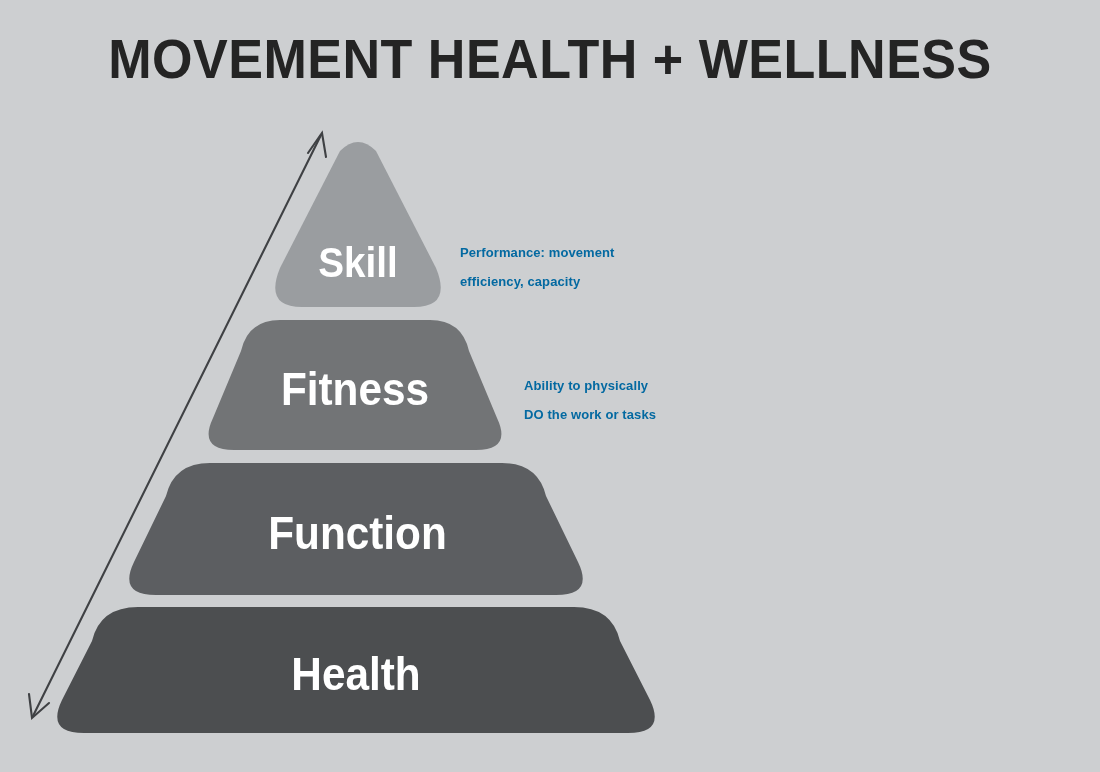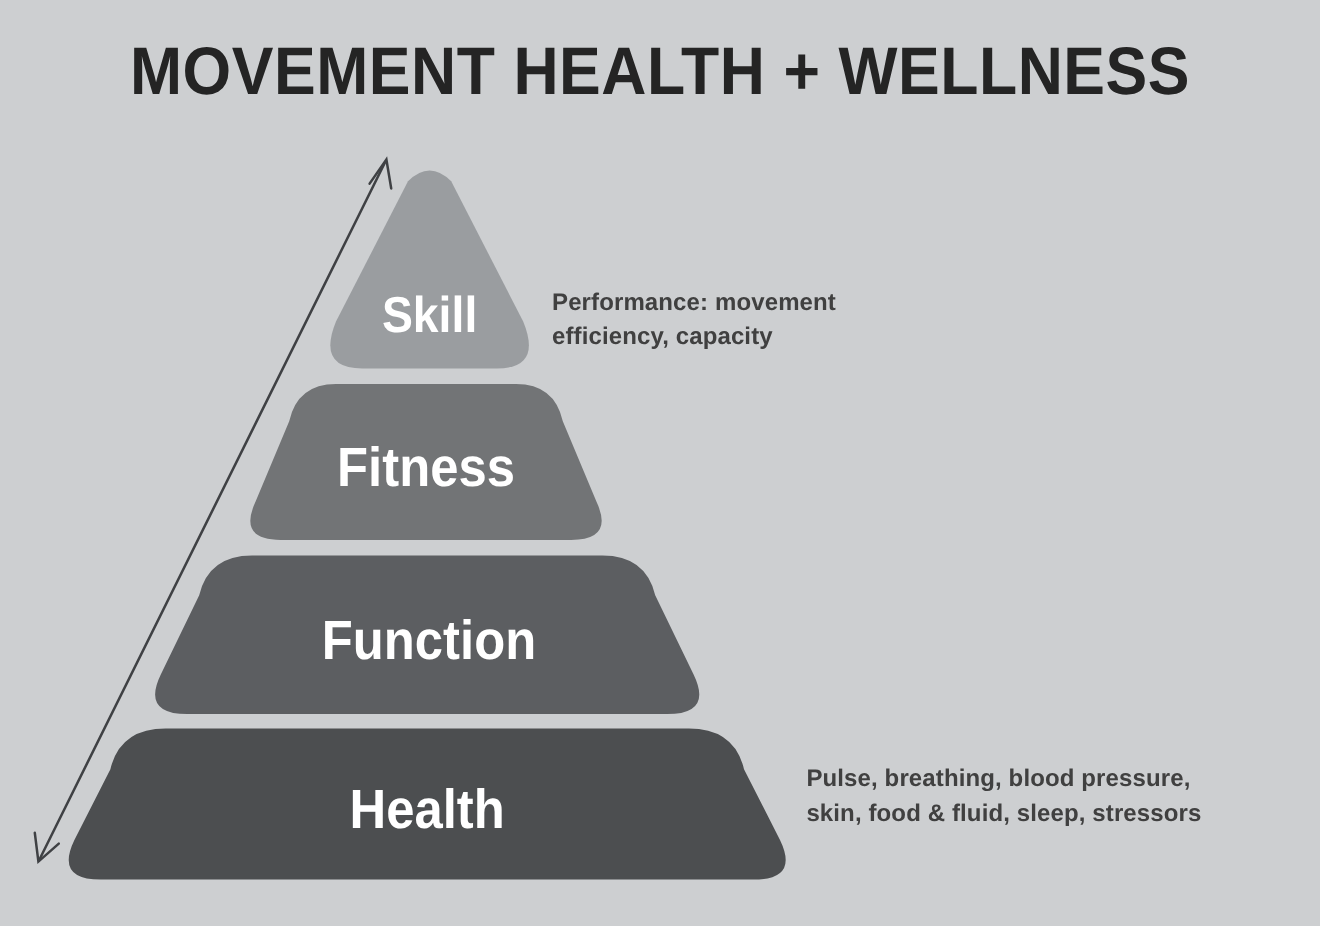--- a/index.html
+++ b/index.html
@@ -61,24 +61,24 @@
   }
 
   #label-skill    { left: 273px; top: 239px; width: 170px; font-size: 42px; }
   #label-fitness  { left: 200px; top: 362px; width: 310px; font-size: 46px; }
   #label-function { left: 125px; top: 506px; width: 465px; font-size: 46px; }
   #label-health   { left:  50px; top: 647px; width: 612px; font-size: 46px; }
 
   
   .desc {
     position: absolute;
-    color: #404040;
+    color: #0369a1;
     font-family: "Liberation Sans Narrow", "Liberation Sans", sans-serif;
     font-weight: bold;
-    font-size: 20px;
+    font-size: 13px;
     line-height: 29px;
     white-space: pre-line;
     letter-spacing: 0.1px;
   }
 
   #desc-skill    { left: 460px; top: 238px; width: 320px; }
   #desc-fitness  { left: 524px; top: 371px; width: 330px; }
   #desc-function { left: 600px; top: 503px; width: 360px; }
   #desc-health   { left: 672px; top: 635px; width: 400px; }
 </style>
@@ -142,18 +142,18 @@
 
   <div class="tier-label" id="label-fitness">Fitness</div>
 
   <div class="tier-label" id="label-function">Function</div>
 
   <div class="tier-label" id="label-health">Health</div>
 
   <div class="desc" id="desc-skill">Performance: movement
 efficiency, capacity</div>
 
+  <div class="desc" id="desc-fitness">Ability to  physically
+DO the work or tasks</div>
 
 
-  <div class="desc" id="desc-health">Pulse, breathing, blood pressure,
-skin, food &amp; fluid, sleep, stressors</div>
 
 </div>
 
 </body></html>

